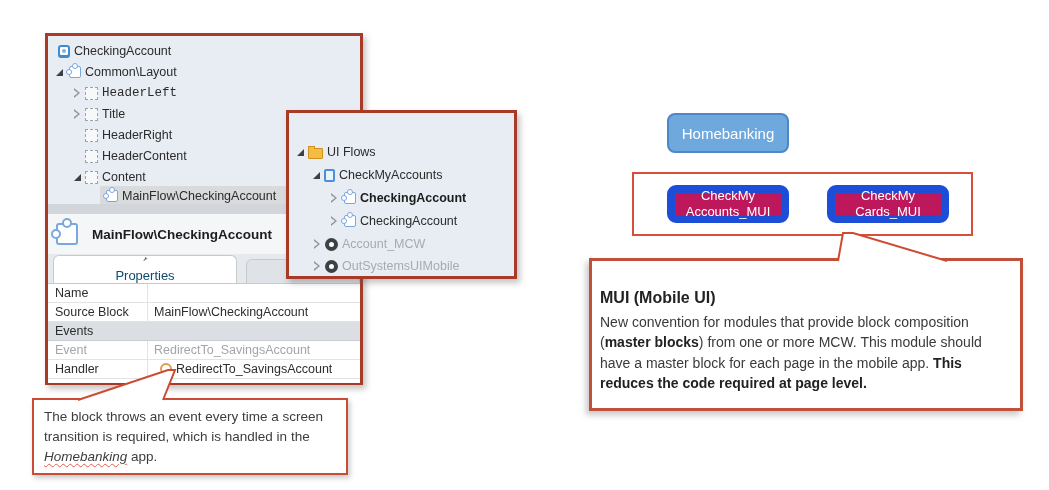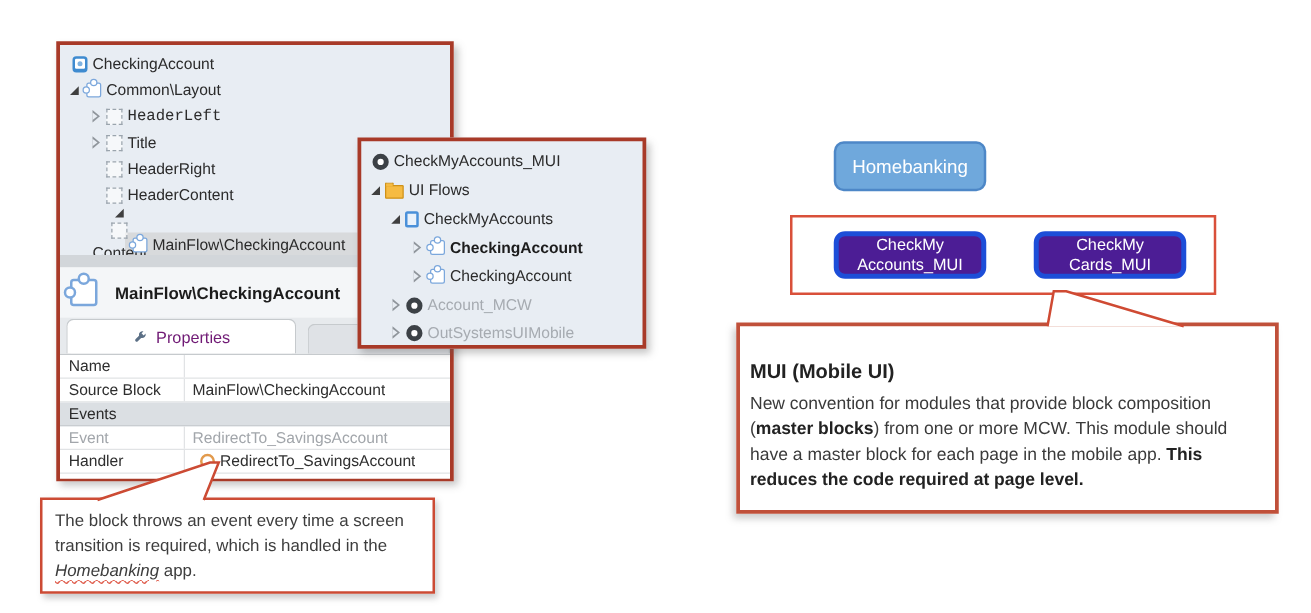--- a/index.html
+++ b/index.html
@@ -43,21 +43,21 @@
 
   
   .grayband{position:absolute;left:0;top:168px;width:312px;height:10px;background:#d2d6da;}
   .propshead{position:absolute;left:0;top:178px;width:312px;height:40px;background:#f4f6f8;display:flex;align-items:center;gap:8px;padding-left:8px;box-sizing:border-box;}
   .propshead .big-puzzle{position:relative;width:18px;height:18px;border:2.5px solid #7ba7dc;border-radius:3px;background:#fff;flex:0 0 auto;}
   .propshead .big-puzzle::before{content:"";position:absolute;top:-7px;left:4px;width:6px;height:6px;border:2.5px solid #7ba7dc;border-radius:50%;background:#fff;}
   .propshead .big-puzzle::after{content:"";position:absolute;left:-7px;top:4px;width:6px;height:6px;border:2.5px solid #7ba7dc;border-radius:50%;background:#fff;}
   .propshead .ttl{font-weight:bold;font-size:13.5px;color:#1c1c1c;margin-left:6px;}
 
   .tabrow{position:absolute;left:0;top:218px;width:312px;height:29px;background:#e7eaed;}
-  .tab-active{position:absolute;left:5px;top:1px;width:184px;height:28px;background:#fff;border:1px solid #c6cacd;border-bottom:none;border-radius:6px 6px 0 0;display:flex;align-items:center;justify-content:center;gap:6px;font-size:13px;color:#701a75;box-sizing:border-box;}
+  .tab-active{position:absolute;left:5px;top:1px;width:184px;height:28px;background:#fff;border:1px solid #c6cacd;border-bottom:none;border-radius:6px 6px 0 0;display:flex;align-items:center;justify-content:center;gap:6px;font-size:13px;color:#0c4a6e;box-sizing:border-box;flex-direction:column;}
   .tab-idle{position:absolute;left:198px;top:5px;width:114px;height:24px;background:#dfe2e6;border:1px solid #c6cacd;border-bottom:none;border-radius:6px 6px 0 0;box-sizing:border-box;}
 
   .ptable{position:absolute;left:0;top:247px;width:312px;height:99px;background:#fff;border-top:1px solid #c6cacd;font-size:12.5px;}
   .prow{position:absolute;left:0;width:312px;height:19px;border-bottom:1px solid #e1e3e5;display:flex;align-items:center;box-sizing:border-box;}
   .prow .pl{width:100px;padding-left:7px;box-sizing:border-box;border-right:1px solid #e1e3e5;height:100%;display:flex;align-items:center;flex:0 0 auto;}
   .prow .pv{padding-left:6px;display:flex;align-items:center;gap:4px;white-space:nowrap;overflow:hidden;}
   .prow.section{background:#dbdfe3;border-bottom:1px solid #c9cdd1;}
   .prow.section .pl{border-right:none;width:auto;font-weight:normal;color:#2b2b2b;}
   .prow.muted .pl,.prow.muted .pv{color:#a2a6ab;}
   .handler-circ{width:8px;height:8px;border:2px solid #e29a4d;border-radius:50%;background:#fff;flex:0 0 auto;margin-left:12px;}
@@ -71,21 +71,21 @@
           font-size:14px;line-height:20.5px;color:#3a3a3a;box-shadow:-3px 4px 6px rgba(120,120,120,.4);}
   .muibox .muititle{font-weight:bold;font-size:16px;color:#222;margin-bottom:3px;}
   .muibox b{color:#222;}
 
   .pointer-svg{position:absolute;z-index:6;}
 
   
   .dbtn{position:absolute;box-sizing:border-box;display:flex;flex-direction:column;align-items:center;justify-content:center;
         color:#fff;text-align:center;}
   .btn-home{left:667px;top:113px;width:122px;height:40px;background:#6fa8dc;border:2px solid #4d87c7;border-radius:8px;font-size:15px;}
-  .btn-orange{background:#4c1d95;border:4px solid #1d4ed8;border-radius:9px;font-size:13px;line-height:16px;z-index:2;}
+  .btn-orange{background:#be185d;border:8px solid #1d4ed8;border-radius:9px;font-size:13px;line-height:16px;z-index:2;}
   .btn-acc{left:667px;top:185px;width:122px;height:38px;}
   .btn-cards{left:827px;top:185px;width:122px;height:38px;}
   .group-rect{position:absolute;left:632px;top:172px;width:341px;height:64px;border:2px solid #d9503a;box-sizing:border-box;z-index:1;}
 </style>
 </head>
 <body>
 
 <div class="canvas">
 
   <div class="redbox box1">
@@ -114,21 +114,21 @@
       <div class="trow" style="left:26px;top:89px;">
         <span class="tri-spacer"></span>
         <span class="icon-ph"></span>
         <span class="lbl">HeaderRight</span>
       </div>
       <div class="trow" style="left:26px;top:110px;">
         <span class="tri-spacer"></span>
         <span class="icon-ph"></span>
         <span class="lbl">HeaderContent</span>
       </div>
-      <div class="trow" style="left:26px;top:131px;flex-direction:column;">
+      <div class="trow" style="left:26px;top:131px;">
         <span class="tri-open"></span>
         <span class="icon-ph"></span>
         <span class="lbl">Content</span>
       </div>
       <div class="trow" style="left:56px;top:150px;">
         <span class="icon-puzzle"></span>
         <span class="lbl">MainFlow\CheckingAccount</span>
       </div>
     </div>
 
@@ -169,24 +169,20 @@
         <span class="pl">Handler</span>
         <span class="pv" style="padding-left:0;">
           <span class="handler-circ"></span>
           <span>RedirectTo_SavingsAccount</span>
         </span>
       </div>
     </div>
   </div>
 
   <div class="redbox box2">
-    <div class="trow" style="left:9px;top:6px;">
-      <span class="icon-module"></span>
-      <span class="lbl">CheckMyAccounts_MUI</span>
-    </div>
     <div class="trow" style="left:8px;top:29px;">
       <span class="tri-open"></span>
       <span class="icon-folder"></span>
       <span class="lbl">UI Flows</span>
     </div>
     <div class="trow" style="left:24px;top:52px;">
       <span class="tri-open"></span>
       <span class="icon-tablet"></span>
       <span class="lbl">CheckMyAccounts</span>
     </div>

